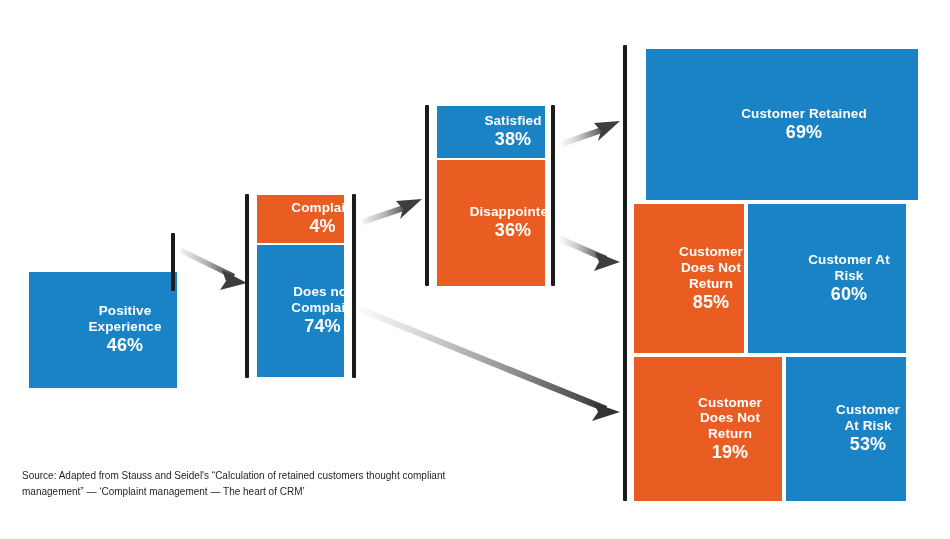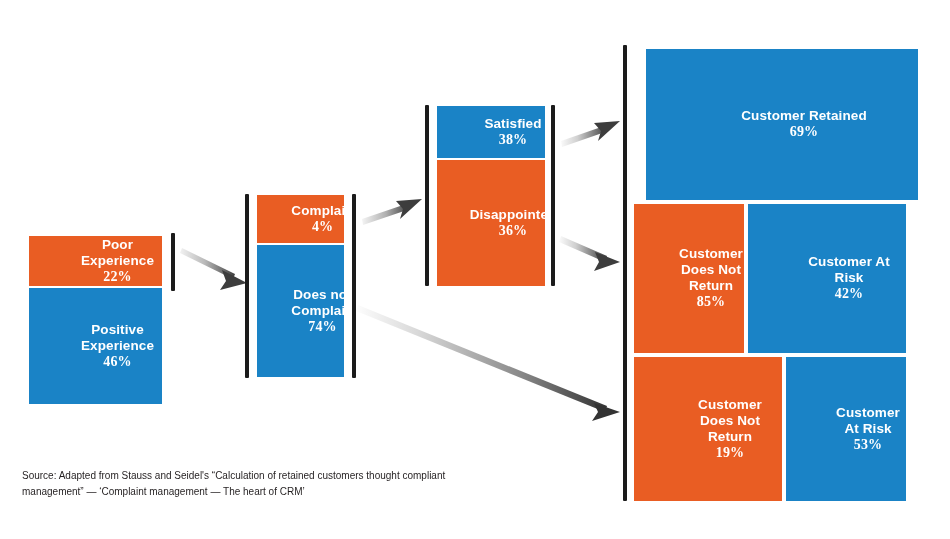--- a/index.html
+++ b/index.html
@@ -35,22 +35,21 @@
     letter-spacing: 0.1px;
     padding-left: 44px;
   }
   .bar .lbl {
     font-weight: 600;
     font-size: 13.5px;
     white-space: pre-line;
   }
   .bar .pct {
     font-weight: 700;
-    font-size: 14px;
-    font-family: Liberation Serif, serif;
+    font-size: 18px;
   }
 
   .orange { background: #e95d23; }
   .blue   { background: #1a83c6; }
 
   
   .bracket {
     position: absolute;
     background: #1b1b1b;
     width: 4px;
@@ -72,21 +71,21 @@
     top: 468px;
     width: 520px;
     font-size: 10px;
     line-height: 1.62;
     color: #231f20;
     white-space: pre-line;
   }
 
   
   #c1-poor     { left: 29px;  top: 236px; width: 133px; height: 50px;  }
-  #c1-positive { left: 29px;  top: 288px; width: 133px; height: 116px; text-align: center; }
+  #c1-positive { left: 29px;  top: 272px; width: 148px; height: 116px; text-align: center; }
   #c1-br-left  { left: 171px; top: 233px; height: 58px; }
 
   
   #c2-br-left  { left: 245px; top: 194px; height: 184px; }
   #c2-complain { left: 257px; top: 195px; width: 87px;  height: 48px; }
   #c2-nocompl  { left: 257px; top: 245px; width: 87px;  height: 132px; }
   #c2-br-right { left: 352px; top: 194px; height: 184px; }
 
   
   #c3-br-left  { left: 425px; top: 105px; height: 181px; }
@@ -156,24 +155,20 @@
       <path d="M561,236 L607,256 L605,262 L559,242 Z" fill="url(#gradD)"></path>
       <path d="M620,262 L595,252 L599,262 L594,271 Z" fill="#3d3d3d"></path>
     </g>
 
     <g>
       <path d="M358,305 L607,406 L605,412 L356,311 Z" fill="url(#gradE)"></path>
       <path d="M620,412 L594,403 L598,412 L592,421 Z" fill="#333333"></path>
     </g>
   </svg>
 
-  <div class="bar orange" id="c1-poor">
-    <span class="lbl">Poor Experience</span>
-    <span class="pct">22%</span>
-  </div>
   <div class="bar blue" id="c1-positive">
     <span class="lbl">Positive
 Experience</span>
     <span class="pct">46%</span>
   </div>
   <div class="bracket" id="c1-br-left"></div>
 
   <div class="bracket" id="c2-br-left"></div>
   <div class="bar orange" id="c2-complain">
     <span class="lbl">Complain</span>
@@ -205,21 +200,21 @@
   </div>
 
   <div class="bar orange" id="c4-dnr40">
     <span class="lbl">Customer
 Does Not
 Return</span>
     <span class="pct">85%</span>
   </div>
   <div class="bar blue" id="c4-risk60">
     <span class="lbl">Customer At Risk</span>
-    <span class="pct">42%</span>
+    <span class="pct">60%</span>
   </div>
 
   <div class="bar orange" id="c4-dnr55">
     <span class="lbl">Customer
 Does Not
 Return</span>
     <span class="pct">19%</span>
   </div>
   <div class="bar blue" id="c4-risk45">
     <span class="lbl">Customer

